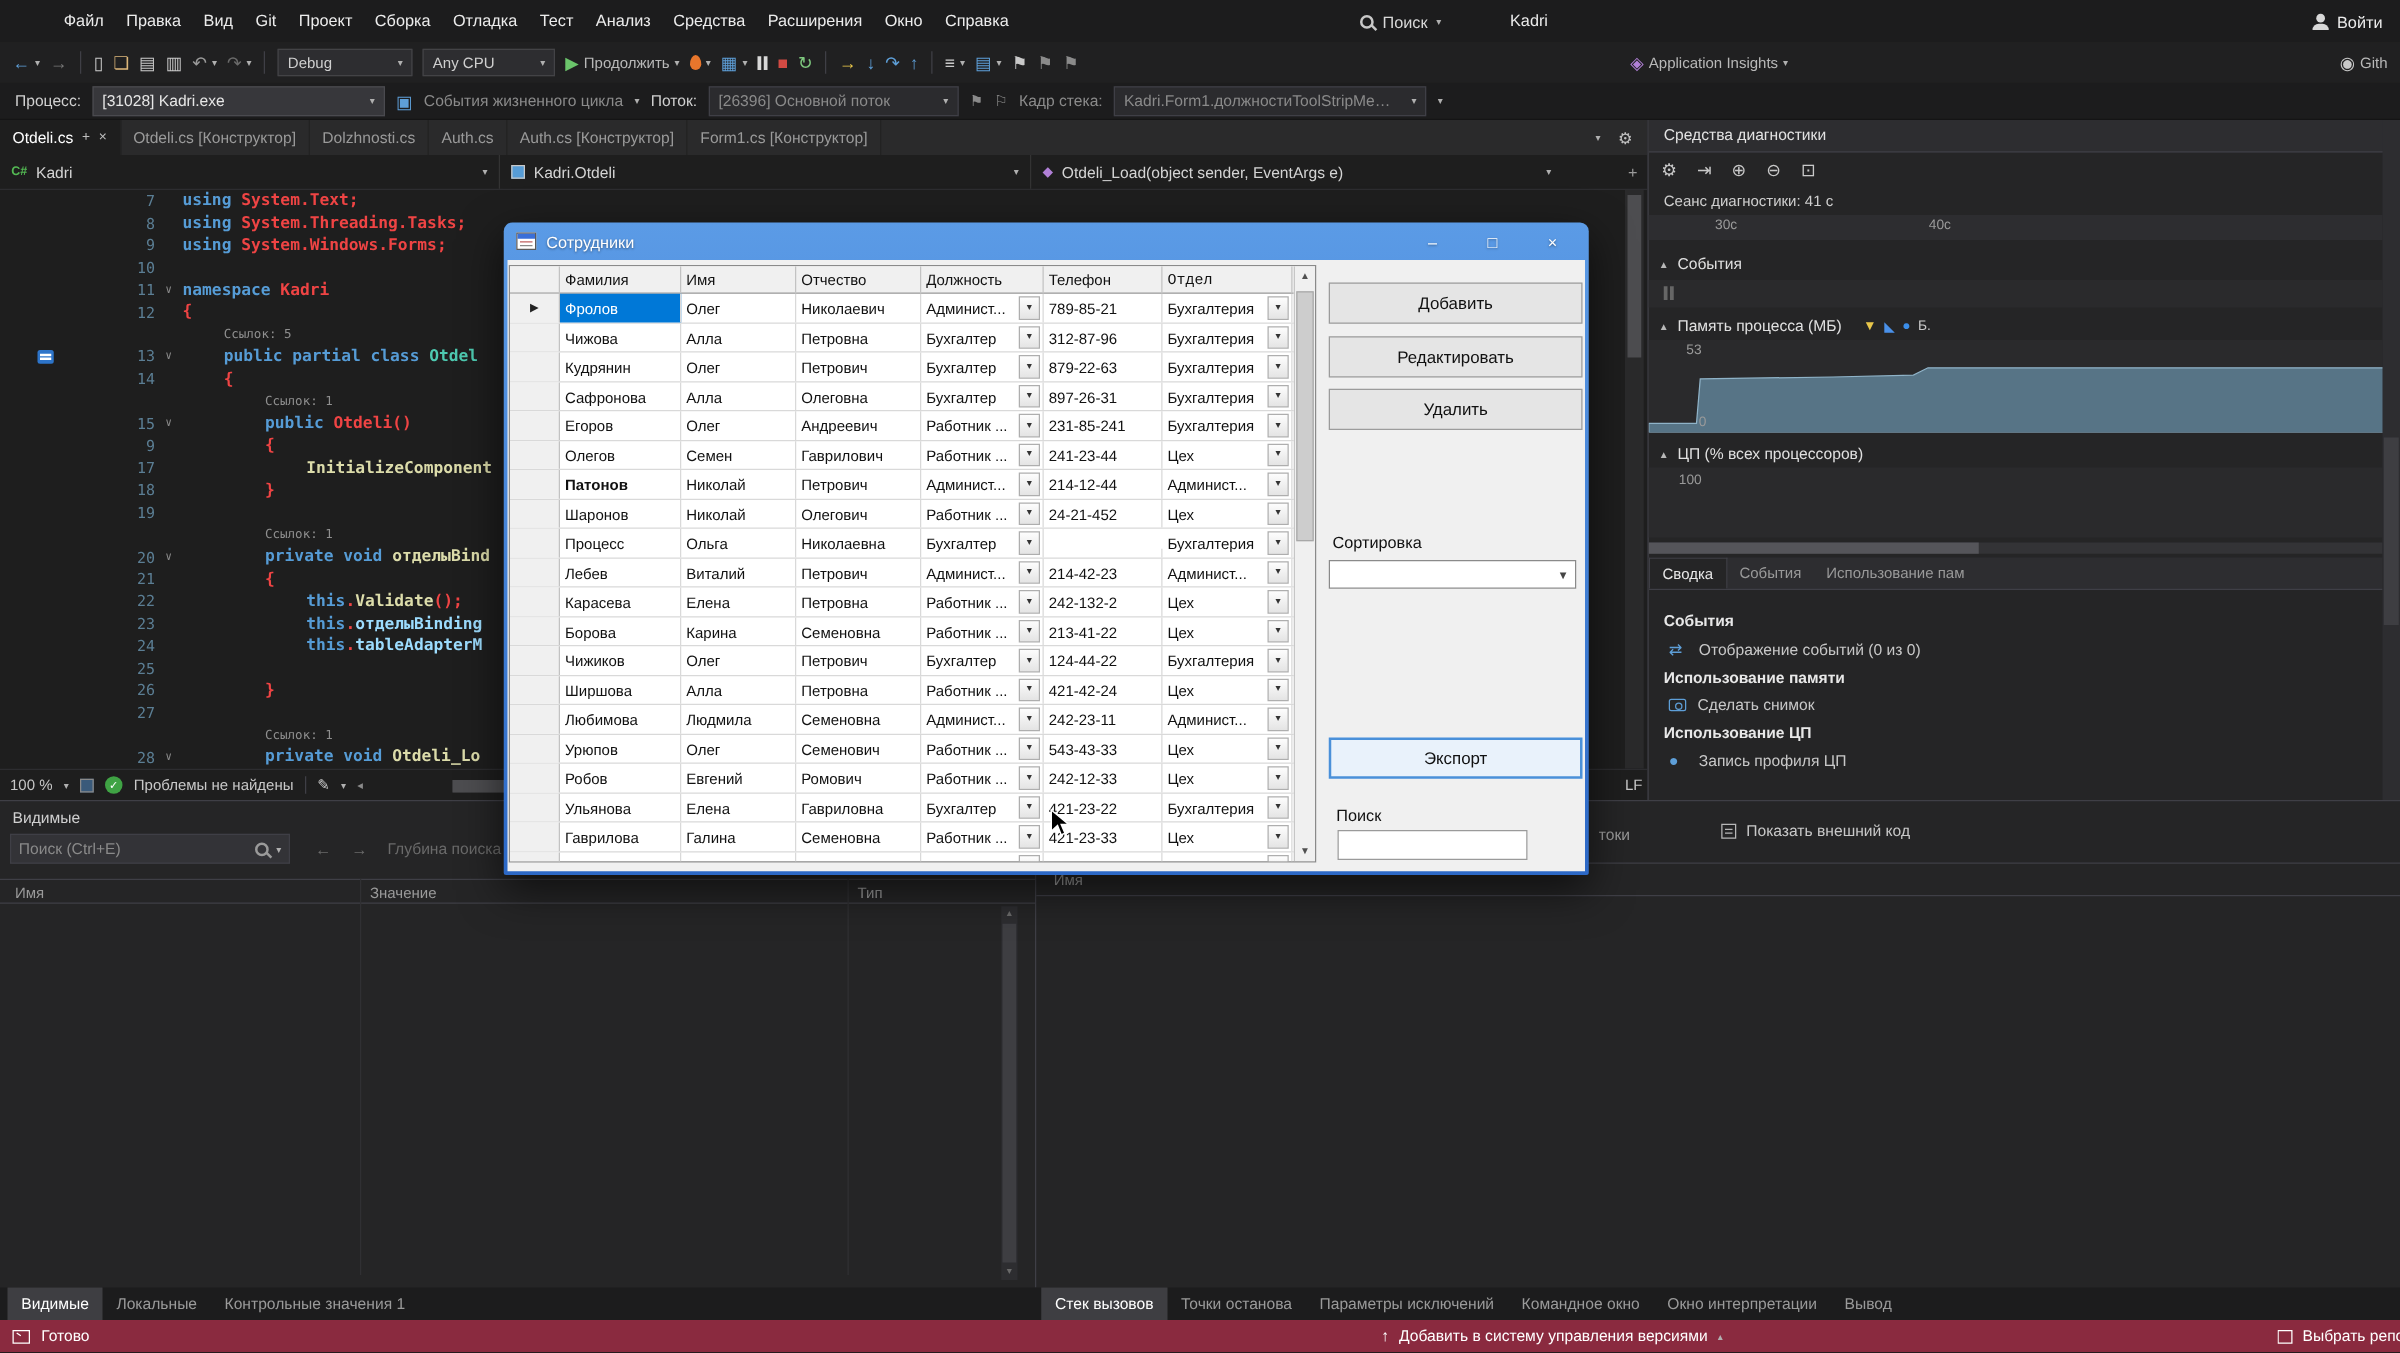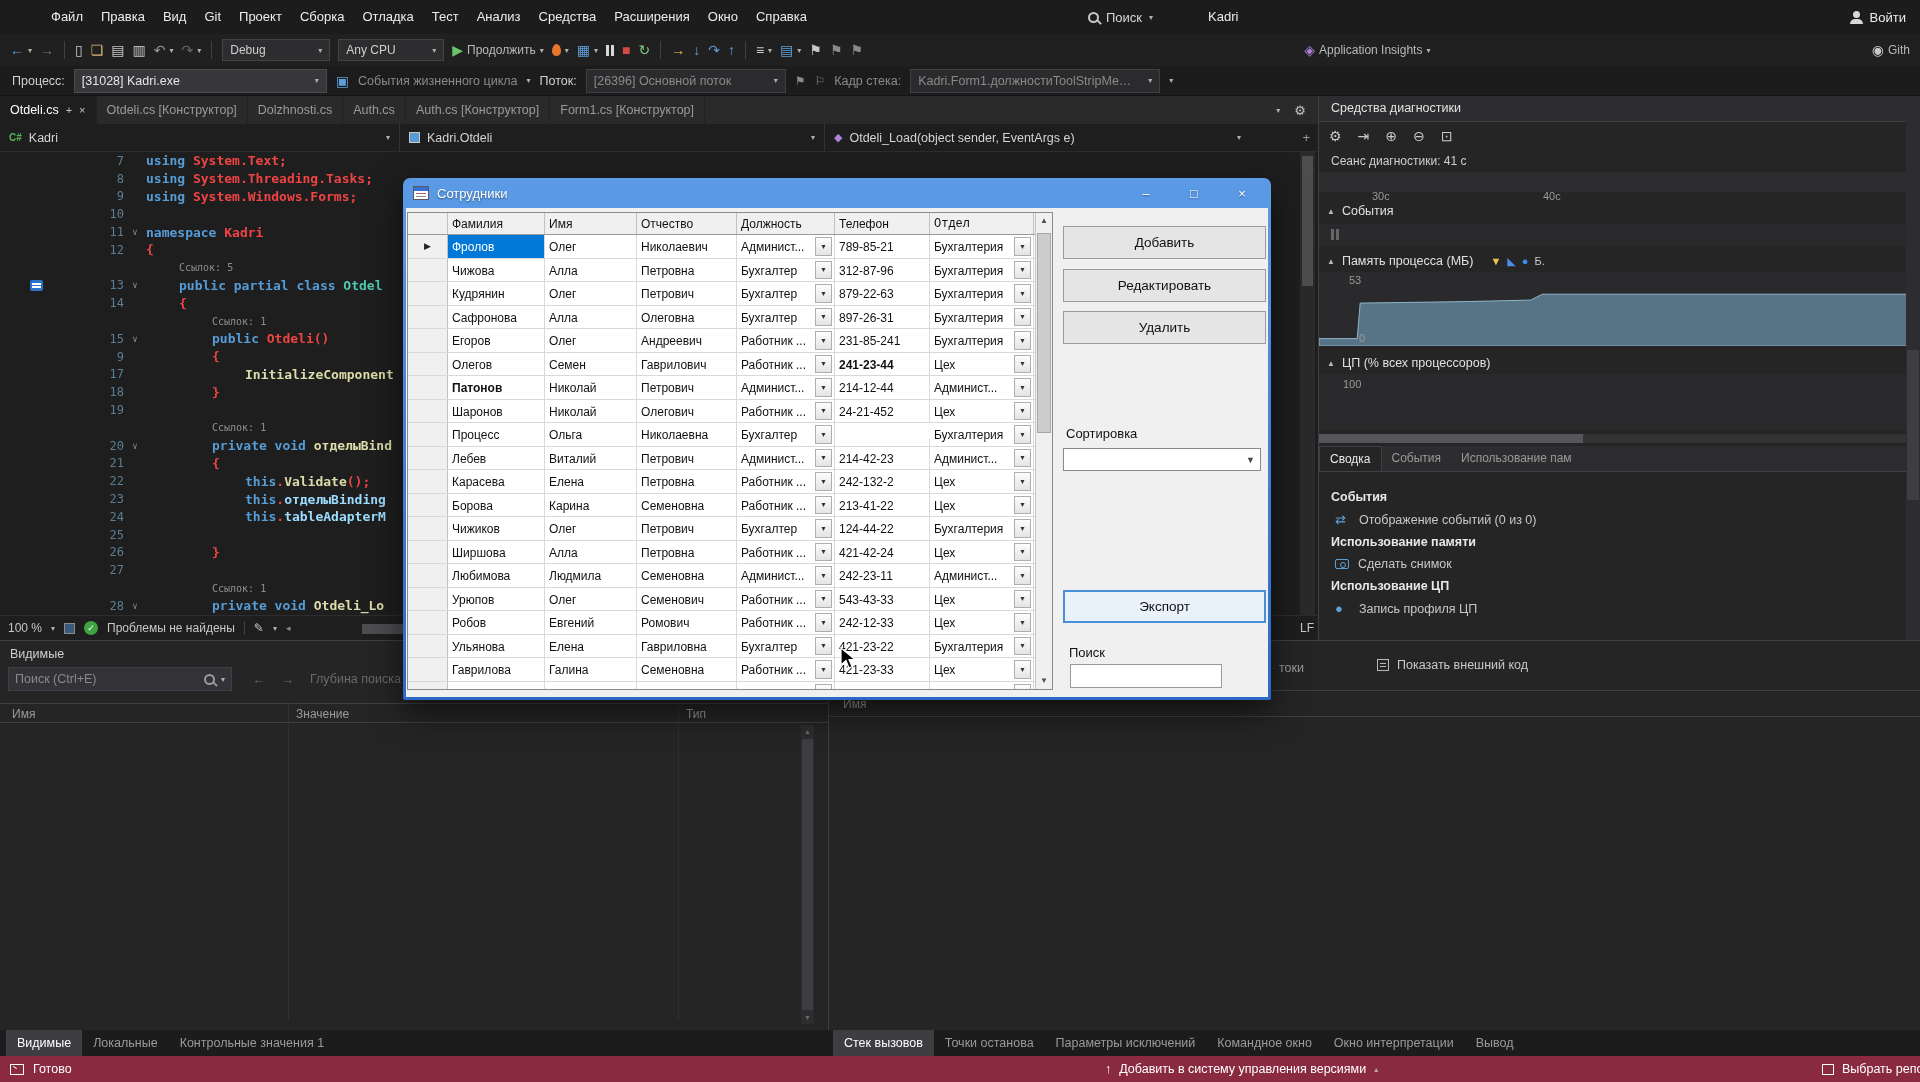--- a/index.html
+++ b/index.html
@@ -95,21 +95,21 @@
 .cs-head{position:absolute;left:0;top:50px;right:0;height:26px;border-bottom:1px solid #3f3f46;color:#9a9a9a;font-size:12px}
 .cs-head span{position:absolute;left:14px;top:6px}
 
 .diag{position:absolute;top:96px;left:1318px;width:602px;height:544px;background:#252526;border-left:1px solid #3f3f46;font-size:12.5px}
 .diag-head{position:absolute;top:0;left:0;right:0;height:26px;background:#2d2d30;border-bottom:1px solid #3f3f46}
 .diag-title{position:absolute;left:12px;top:5px;color:#e2e2e2}
 .diag-toolbar{position:absolute;left:10px;top:32px;display:flex;gap:16px;color:#c8c8c8;font-size:14px;align-items:center}
 .diag-session{position:absolute;left:12px;top:58px;color:#cfcfcf;font-size:12px}
 .gridlines{background-image:repeating-linear-gradient(90deg,#3a3a3e 0 1px,transparent 1px 43px)}
 .ruler{position:absolute;left:0;top:76px;right:14px;height:20px;background:#2d2d30;color:#9a9a9a;font-size:11px}
-.ruler span{position:absolute;top:18px}
+.ruler span{position:absolute;top:2px}
 .dsec-h{position:absolute;color:#e0e0e0;font-size:12.5px;display:flex;gap:7px;align-items:center;left:8px}
 .tri{font-size:8px;color:#b8b8b8}
 .events-track{position:absolute;left:0;top:128px;right:14px;height:22px;background:#2a2a2c}
 .events-track .pb{position:absolute;left:12px;top:5px;display:flex;gap:2px}
 .events-track .pb i{width:3px;height:11px;background:#666;display:block}
 .memchart{position:absolute;left:0;top:176px;right:14px;height:74px;background:#2a2a2c}
 .cpuchart{position:absolute;left:0;top:278px;right:14px;height:56px;background:#2a2a2c}
 .axis-lbl{position:absolute;color:#9a9a9a;font-size:11px}
 .badge-row{display:flex;gap:6px;align-items:center;margin-left:10px;font-size:11px}
 .diag-hsb{position:absolute;left:0;top:338px;right:14px;height:9px;background:#333336}
@@ -299,21 +299,21 @@
         <span class="caret">▾</span>
       </div>
       <div class="tb-ico" style="margin-left: auto;">
         <span class="tb-g" style="color: rgb(200, 200, 200);">◉</span>
         <span>Gith</span>
       </div>
     </div>
 
   <div class="processbar">
     <span class="pb-label">Процесс:</span>
-    <div class="pb-combo" style="width:253px">
+    <div class="pb-combo" style="width:234px">
       <span>[31028] Kadri.exe</span>
       <span class="caret">▾</span>
     </div>
     <span class="tb-g" style="color:#5e9fd8">▣</span>
     <span class="pb-dim">События жизненного цикла</span>
     <span class="caret">▾</span>
     <span class="pb-label">Поток:</span>
     <div class="pb-combo dim" style="width:200px">
       <span>[26396] Основной поток</span>
       <span class="caret">▾</span>
@@ -640,21 +640,21 @@
               <div class="g-c" style="width: 98px; flex: 0 0 98px;"><span>Работник ...</span><span class="g-combo">▼</span></div>
               <div class="g-c" style="width: 95px; flex: 0 0 95px;"><span>231-85-241</span></div>
               <div class="g-c" style="width: 104px; flex: 0 0 104px;"><span>Бухгалтерия</span><span class="g-combo">▼</span></div>
             </div>
             <div class="g-row">
               <div class="g-rh"></div>
               <div class="g-c" style="width: 97px; flex: 0 0 97px;"><span>Олегов</span></div>
               <div class="g-c" style="width: 92px; flex: 0 0 92px;"><span>Семен</span></div>
               <div class="g-c" style="width: 100px; flex: 0 0 100px;"><span>Гаврилович</span></div>
               <div class="g-c" style="width: 98px; flex: 0 0 98px;"><span>Работник ...</span><span class="g-combo">▼</span></div>
-              <div class="g-c" style="width: 95px; flex: 0 0 95px; font-weight: bold;"><span>241-23-44</span></div>
+              <div class="g-c" style="width: 95px; flex: 0 0 95px;"><span>241-23-44</span></div>
               <div class="g-c" style="width: 104px; flex: 0 0 104px;"><span>Цех</span><span class="g-combo">▼</span></div>
             </div>
             <div class="g-row">
               <div class="g-rh"></div>
               <div class="g-c" style="width: 97px; flex: 0 0 97px; font-weight: bold;"><span>Патонов</span></div>
               <div class="g-c" style="width: 92px; flex: 0 0 92px;"><span>Николай</span></div>
               <div class="g-c" style="width: 100px; flex: 0 0 100px;"><span>Петрович</span></div>
               <div class="g-c" style="width: 98px; flex: 0 0 98px;"><span>Админист...</span><span class="g-combo">▼</span></div>
               <div class="g-c" style="width: 95px; flex: 0 0 95px;"><span>214-12-44</span></div>
               <div class="g-c" style="width: 104px; flex: 0 0 104px;"><span>Админист...</span><span class="g-combo">▼</span></div>

